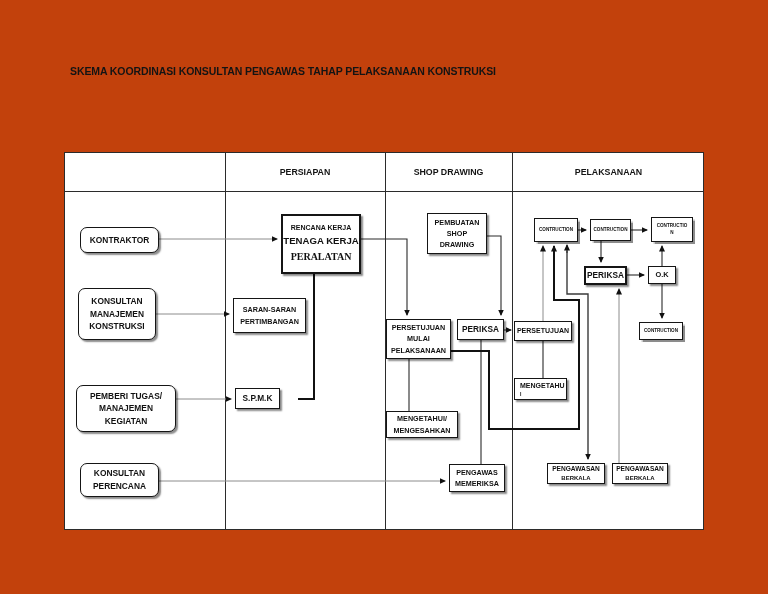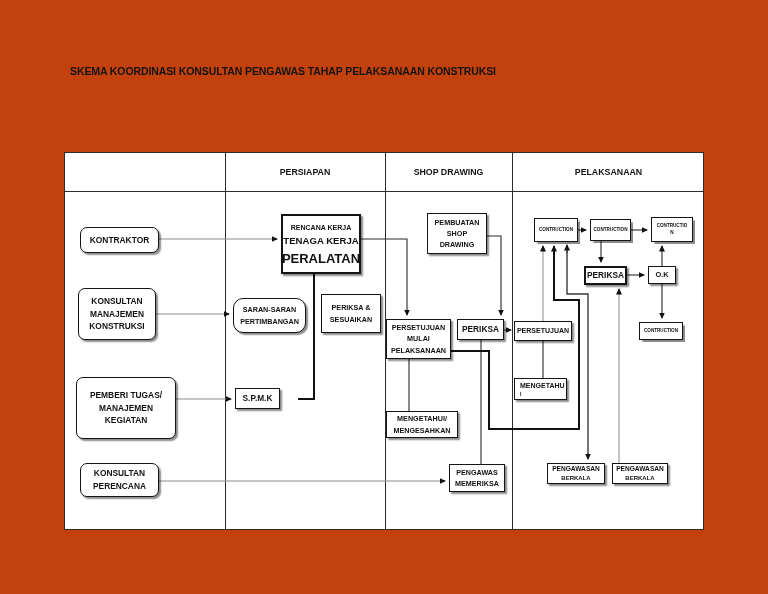--- a/index.html
+++ b/index.html
@@ -22,22 +22,22 @@
       box-shadow:2px 2px 1.5px rgba(0,0,0,0.45);
       display:flex;flex-direction:column;justify-content:center;align-items:center;
       text-align:center;font-weight:bold;font-size:7.2px;line-height:1.55;color:#111;}
   .bx.lbl{font-size:8.4px;line-height:1.5;border-radius:7px;}
   .bx.thick{border-width:2px;}
   .bx.tiny{font-size:4.6px;line-height:1.4;box-shadow:1.5px 1.5px 1px rgba(0,0,0,0.45);}
   .bx.f8{font-size:8.3px;}
   .bx.rencana{justify-content:space-between;padding:7px 0;}
   .bx.rencana span:nth-child(1){font-size:7px;}
   .bx.rencana span:nth-child(2){font-size:9.6px;}
-  .bx.rencana span:nth-child(3){font-size:13px;}
-  .bx.saran{justify-content:space-between;padding:5px 0;border-radius:10px;}
+  .bx.rencana span:nth-child(3){font-size:10px;font-family:Liberation Serif, serif;}
+  .bx.saran{justify-content:space-between;padding:5px 0;}
   .bx.mengetahu{align-items:flex-start;padding-left:5px;text-align:left;font-size:7px;}
   .bx.mengetahu span:nth-child(2){font-size:5px;line-height:1;}
   .bx.peng{font-size:6.6px;line-height:1.45;}
   .bx.peng span:nth-child(2){font-size:6px;}
 </style>
 </head>
 <body>
 
 <div class="page">
 
@@ -85,42 +85,38 @@
     </svg>
 
     <div class="bx lbl" style="left:15px;top:74px;width:79px;height:26px">
       <span>KONTRAKTOR</span>
     </div>
     <div class="bx lbl" style="left:13px;top:135px;width:78px;height:52px">
       <span>KONSULTAN</span>
       <span>MANAJEMEN</span>
       <span>KONSTRUKSI</span>
     </div>
-    <div class="bx lbl" style="left:11px;top:224px;width:100px;height:62px">
+    <div class="bx lbl" style="left:11px;top:232px;width:100px;height:47px">
       <span>PEMBERI TUGAS/</span>
       <span>MANAJEMEN</span>
       <span>KEGIATAN</span>
     </div>
     <div class="bx lbl" style="left:15px;top:310px;width:79px;height:34px">
       <span>KONSULTAN</span>
       <span>PERENCANA</span>
     </div>
 
     <div class="bx thick rencana" style="left:216px;top:61px;width:80px;height:60px">
       <span>RENCANA KERJA</span>
       <span>TENAGA KERJA</span>
       <span>PERALATAN</span>
     </div>
     <div class="bx saran" style="left:168px;top:145px;width:73px;height:35px">
       <span>SARAN-SARAN</span>
       <span>PERTIMBANGAN</span>
-    </div>
-    <div class="bx" style="left:256px;top:141px;width:60px;height:39px">
-      <span>PERIKSA &amp;</span>
-      <span>SESUAIKAN</span>
     </div>
     <div class="bx f8" style="left:170px;top:235px;width:45px;height:21px">
       <span>S.P.M.K</span>
     </div>
 
     <div class="bx" style="left:362px;top:60px;width:60px;height:41px">
       <span>PEMBUATAN</span>
       <span>SHOP</span>
       <span>DRAWING</span>
     </div>

